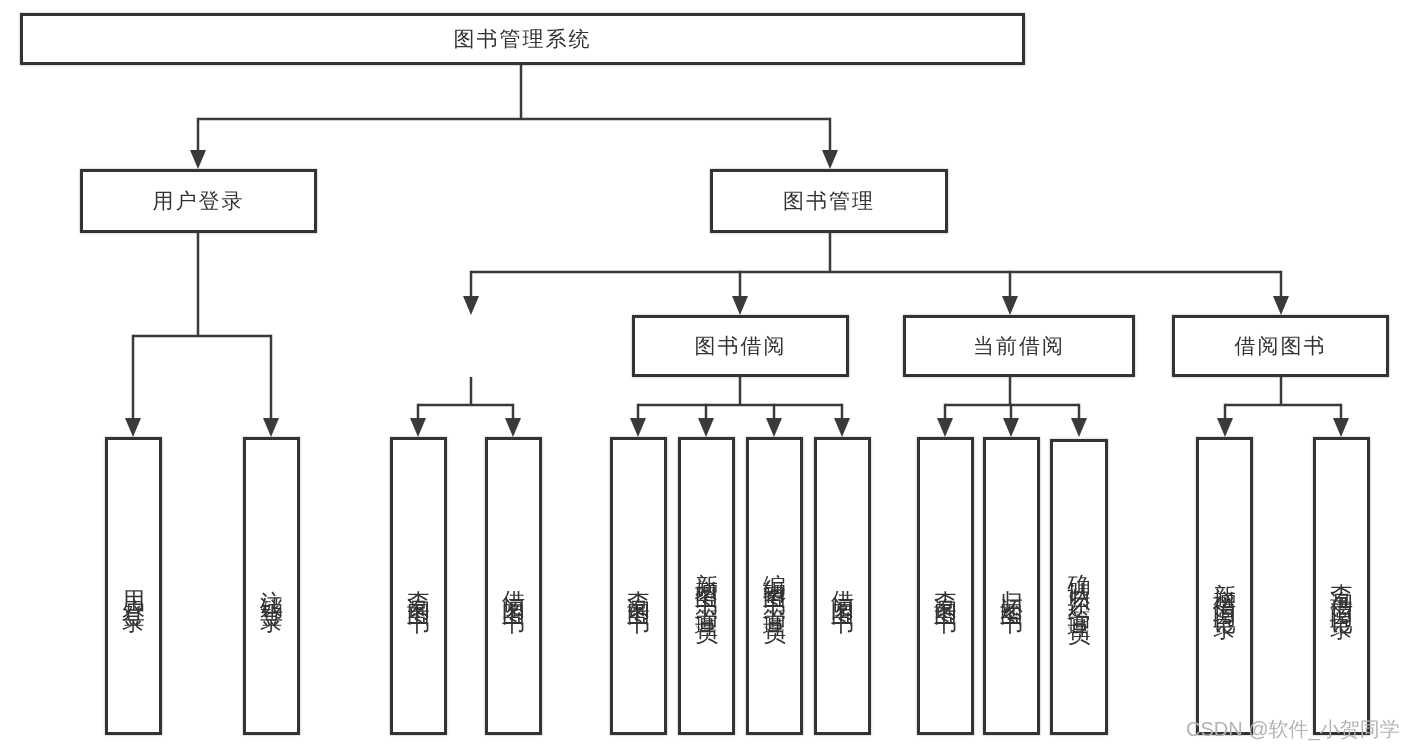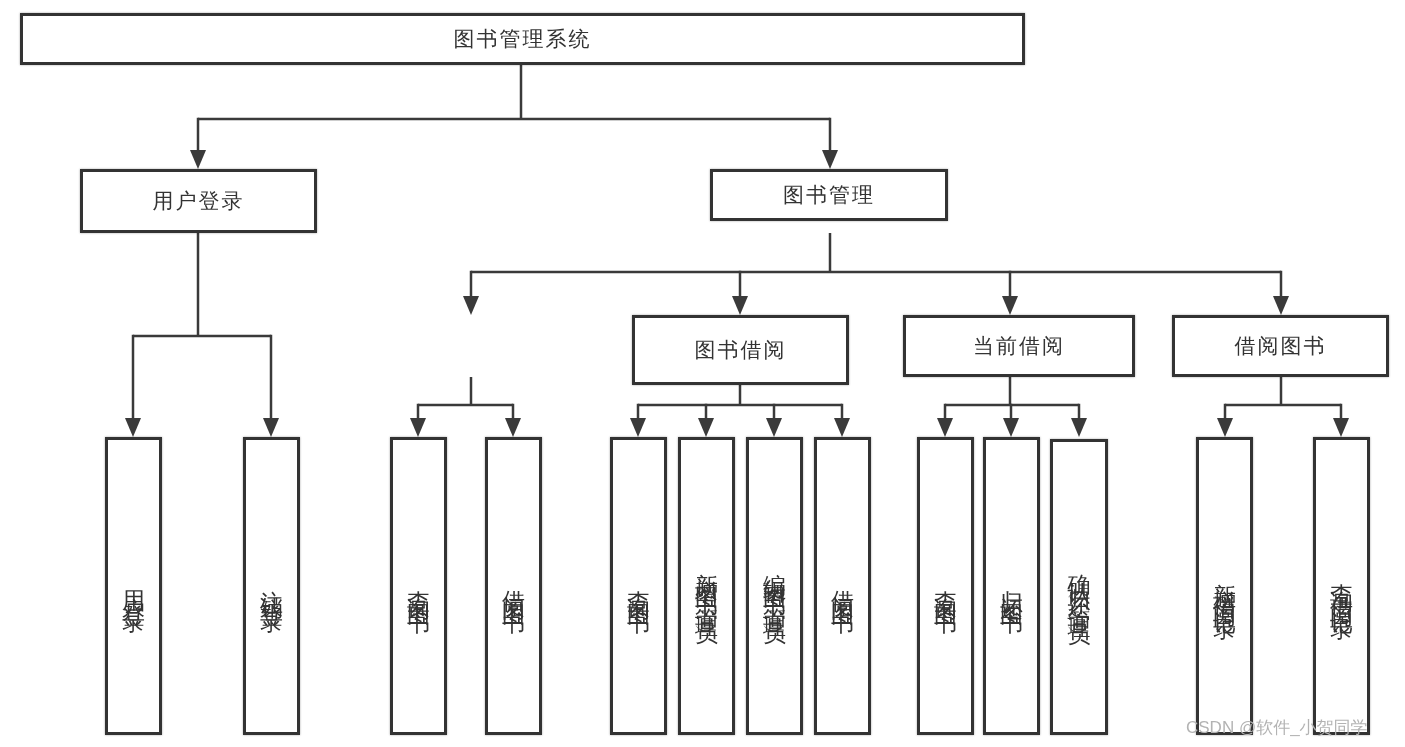--- a/index.html
+++ b/index.html
@@ -31,21 +31,21 @@
     writing-mode:vertical-rl;
     text-orientation:mixed;
     font-size:23px;
     letter-spacing:7px;
     line-height:1;
   }
   .watermark{
     position:absolute;
     left:1186px;top:716px;
     width:212px;
-    font-size:17px;
+    font-size:20px;
     color:var(--wm,#b3b3b3);
     white-space:nowrap;
     z-index:5;
   }
 </style>
 </head>
 <body>
 
 <div id="stage" style="--border: #333333; --text: #333333; --wm: #b3b3b3; --bg: #ffffff;">
 
@@ -104,25 +104,25 @@
       <polygon points="1333,418 1349,418 1341,437" fill="#3a3a3a"></polygon>
     </svg>
 
   <div class="node h" style="left:20px;top:13px;width:1005px;height:52px">
     <span>图书管理系统</span>
   </div>
 
   <div class="node h" style="left:80px;top:169px;width:237px;height:64px">
     <span>用户登录</span>
   </div>
-  <div class="node h" style="left:710px;top:169px;width:238px;height:52px">
+  <div class="node h" style="left:710px;top:169px;width:238px;height:64px">
     <span>图书管理</span>
   </div>
 
-  <div class="node h" style="left:632px;top:315px;width:217px;height:70px">
+  <div class="node h" style="left:632px;top:315px;width:217px;height:62px">
     <span>图书借阅</span>
   </div>
   <div class="node h" style="left:903px;top:315px;width:232px;height:62px">
     <span>当前借阅</span>
   </div>
   <div class="node h" style="left:1172px;top:315px;width:217px;height:62px">
     <span>借阅图书</span>
   </div>
 
   <div class="node v" style="left:105px;top:437px;width:57px;height:298px">

